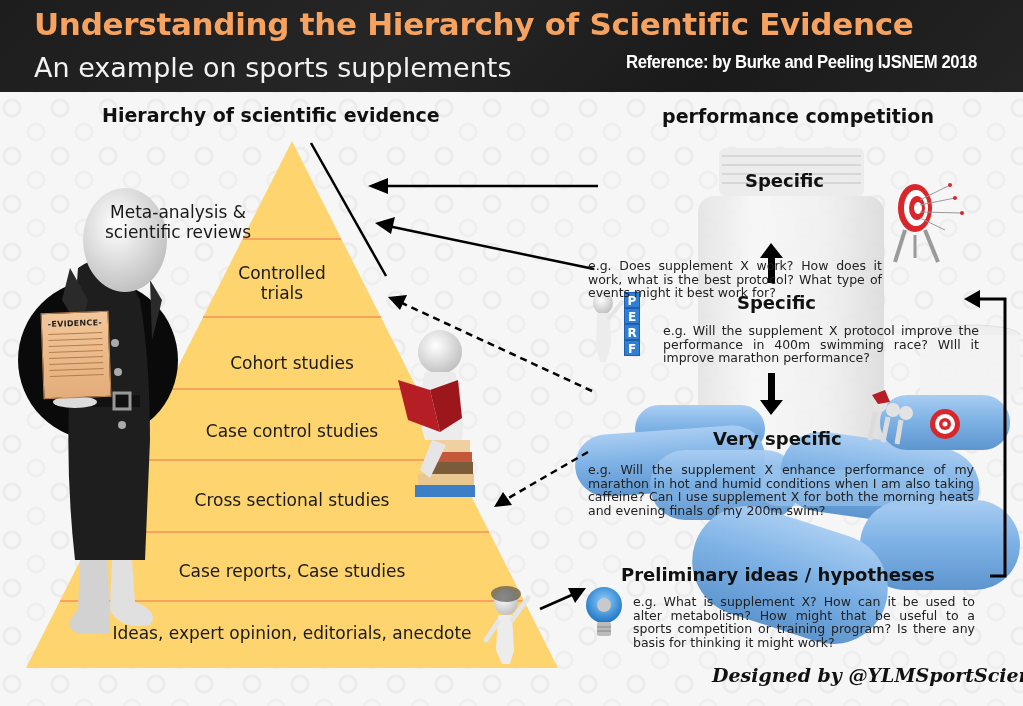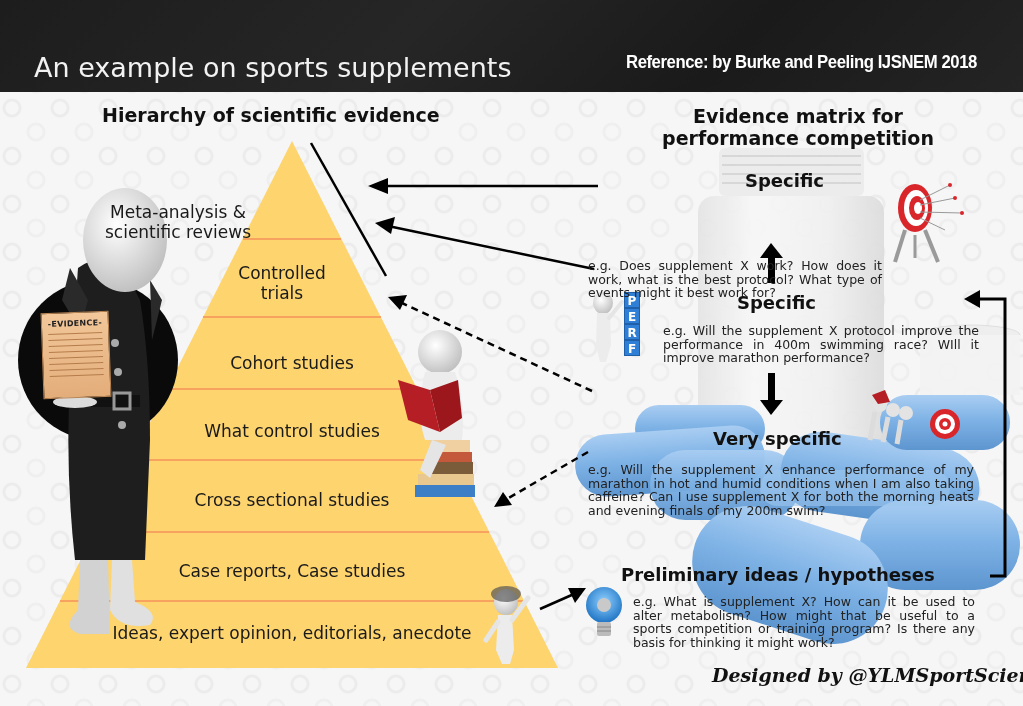--- a/index.html
+++ b/index.html
@@ -62,20 +62,21 @@
   .doc-line { height: 1px; background: #b57c4a; margin: 5px 6px 0; }
   .perf-block {
     position: absolute; width: 16px; height: 16px; background: #2f7fd6; color: #fff; font-weight: bold;
     font-size: 12px; text-align: center; line-height: 16px; border: 1px solid #1d5fa8;
   }
 </style>
 </head>
 <body>
 
 <div class="header">
+  <div class="title">Understanding the Hierarchy of Scientific Evidence</div>
   <div class="subtitle">An example on sports supplements</div>
   <div class="reference">Reference: by Burke and Peeling IJSNEM 2018</div>
 </div>
 
 <svg class="diagram-svg" width="1023" height="706" viewBox="0 0 1023 706">
   <defs>
     <linearGradient id="capsuleGrad" x1="0" y1="0" x2="0" y2="1">
       <stop offset="0" stop-color="#a9cdf2"></stop>
       <stop offset="0.45" stop-color="#7fb3e6"></stop>
       <stop offset="1" stop-color="#5d95cf"></stop>
@@ -250,34 +251,33 @@
     <div class="doc-line"></div>
 </div>
 
 <div class="perf-block" style="left:624px; top:292px;">P</div>
 <div class="perf-block" style="left:624px; top:308px;">E</div>
 <div class="perf-block" style="left:624px; top:324px;">R</div>
 <div class="perf-block" style="left:624px; top:340px;">F</div>
 
 <div class="section-title" style="left:102px; top:104px;">Hierarchy of scientific evidence</div>
 <div class="section-title" style="left:624px; top:105px; width:348px;">
-  <div>Evidence matrix for</div>
   <div>performance competition</div>
 </div>
 
 <div class="layer-label" style="left:88px; top:158px; width:180px; text-align:center;margin-top:44px;">
   <div>Meta-analysis &amp;</div>
   <div>scientific reviews</div>
 </div>
 <div class="layer-label" style="left:212px; top:263px; width:140px;">
   <div>Controlled</div>
   <div>trials</div>
 </div>
 <div class="layer-label" style="left:192px; top:353px; width:200px;">Cohort studies</div>
-<div class="layer-label" style="left:172px; top:421px; width:240px;">What control studies</div>
+<div class="layer-label" style="left:172px; top:421px; width:240px;">Case control studies</div>
 <div class="layer-label" style="left:162px; top:490px; width:260px;">Cross sectional studies</div>
 <div class="layer-label" style="left:142px; top:561px; width:300px;">Case reports, Case studies</div>
 <div class="layer-label" style="left:72px; top:623px; width:440px;">Ideas, expert opinion, editorials, anecdote</div>
 
 <div class="level-title" style="left:745px; top:170px;">Specific</div>
 <div class="level-text" style="left:588px; top:211px; width:294px;margin-top:48px;">e.g. Does supplement X work? How does it work, what is the best protocol? What type of events might it best work for?</div>
 
 <div class="level-title" style="left:737px; top:292px;">Specific</div>
 <div class="level-text" style="left:663px; top:324px; width:316px;">e.g. Will the supplement X protocol improve the performance in 400m swimming race? WIll it improve marathon performance?</div>
 

